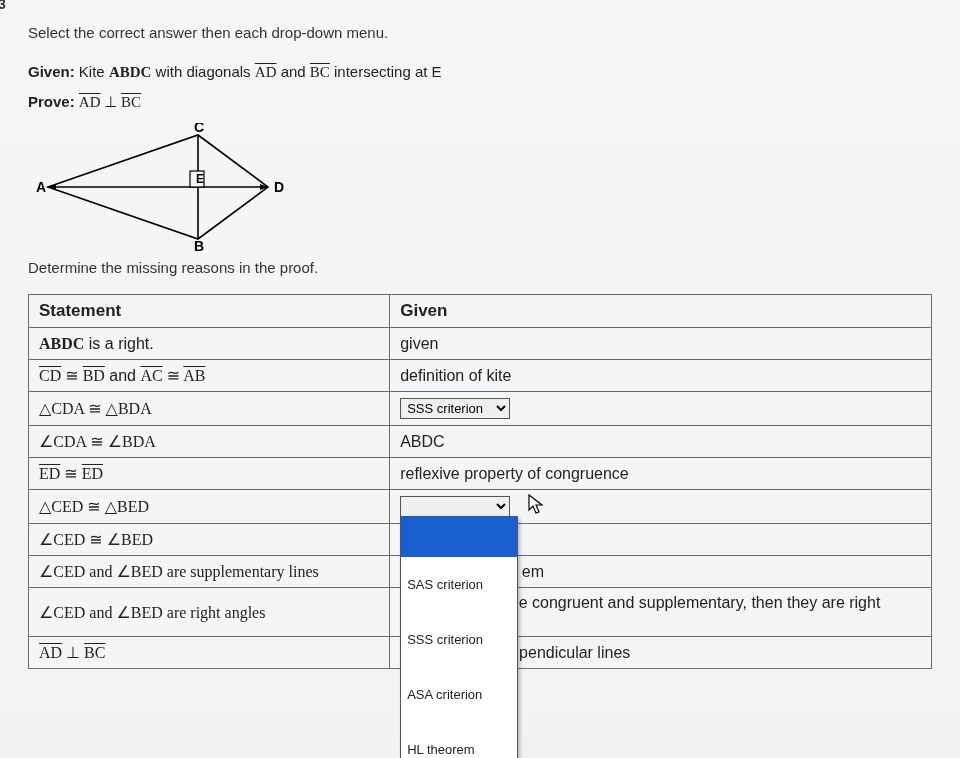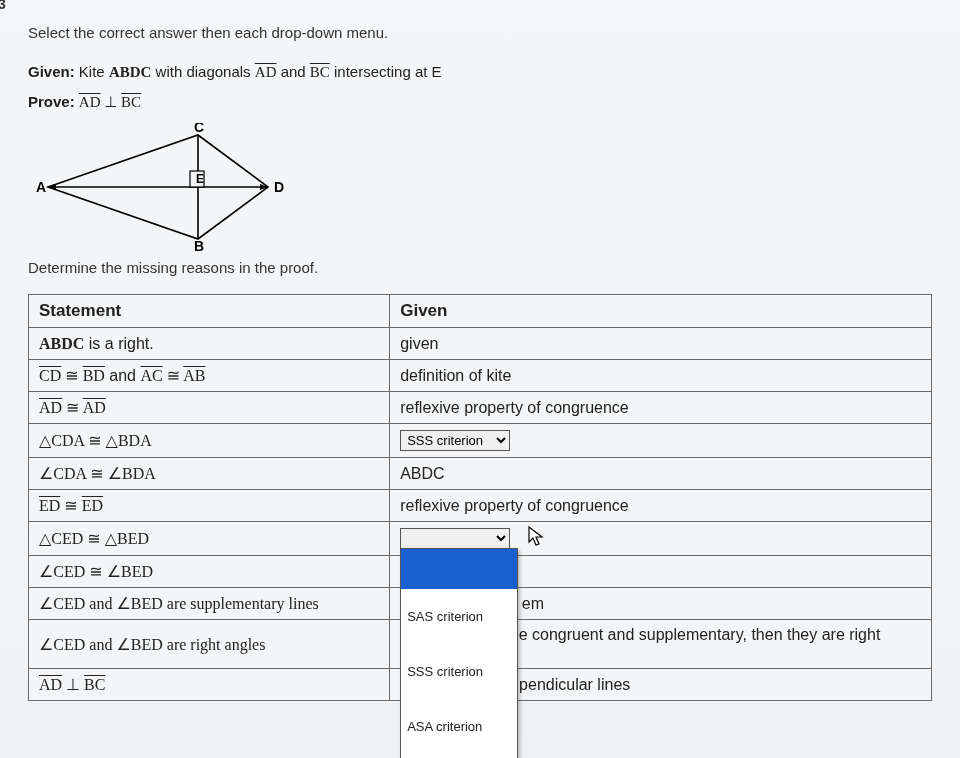--- a/index.html
+++ b/index.html
@@ -148,26 +148,20 @@
       <td>given</td>
     </tr>
 
     <tr>
       <td class="serif">
         <span class="ov">CD</span><span> ≅ </span><span class="ov">BD</span><span style="font-family:Arial"> and </span><span class="ov">AC</span><span> ≅ </span><span class="ov">AB</span>
       </td>
       <td>definition of kite</td>
     </tr>
 
-    <tr>
-      <td class="serif">
-        <span class="ov">AD</span><span> ≅ </span><span class="ov">AD</span>
-      </td>
-      <td>reflexive property of congruence</td>
-    </tr>
 
     <tr>
       <td class="serif">△CDA ≅ △BDA</td>
       <td>
         <select class="reason-select">
           <option>SSS criterion</option>
         </select>
       </td>
     </tr>
 

